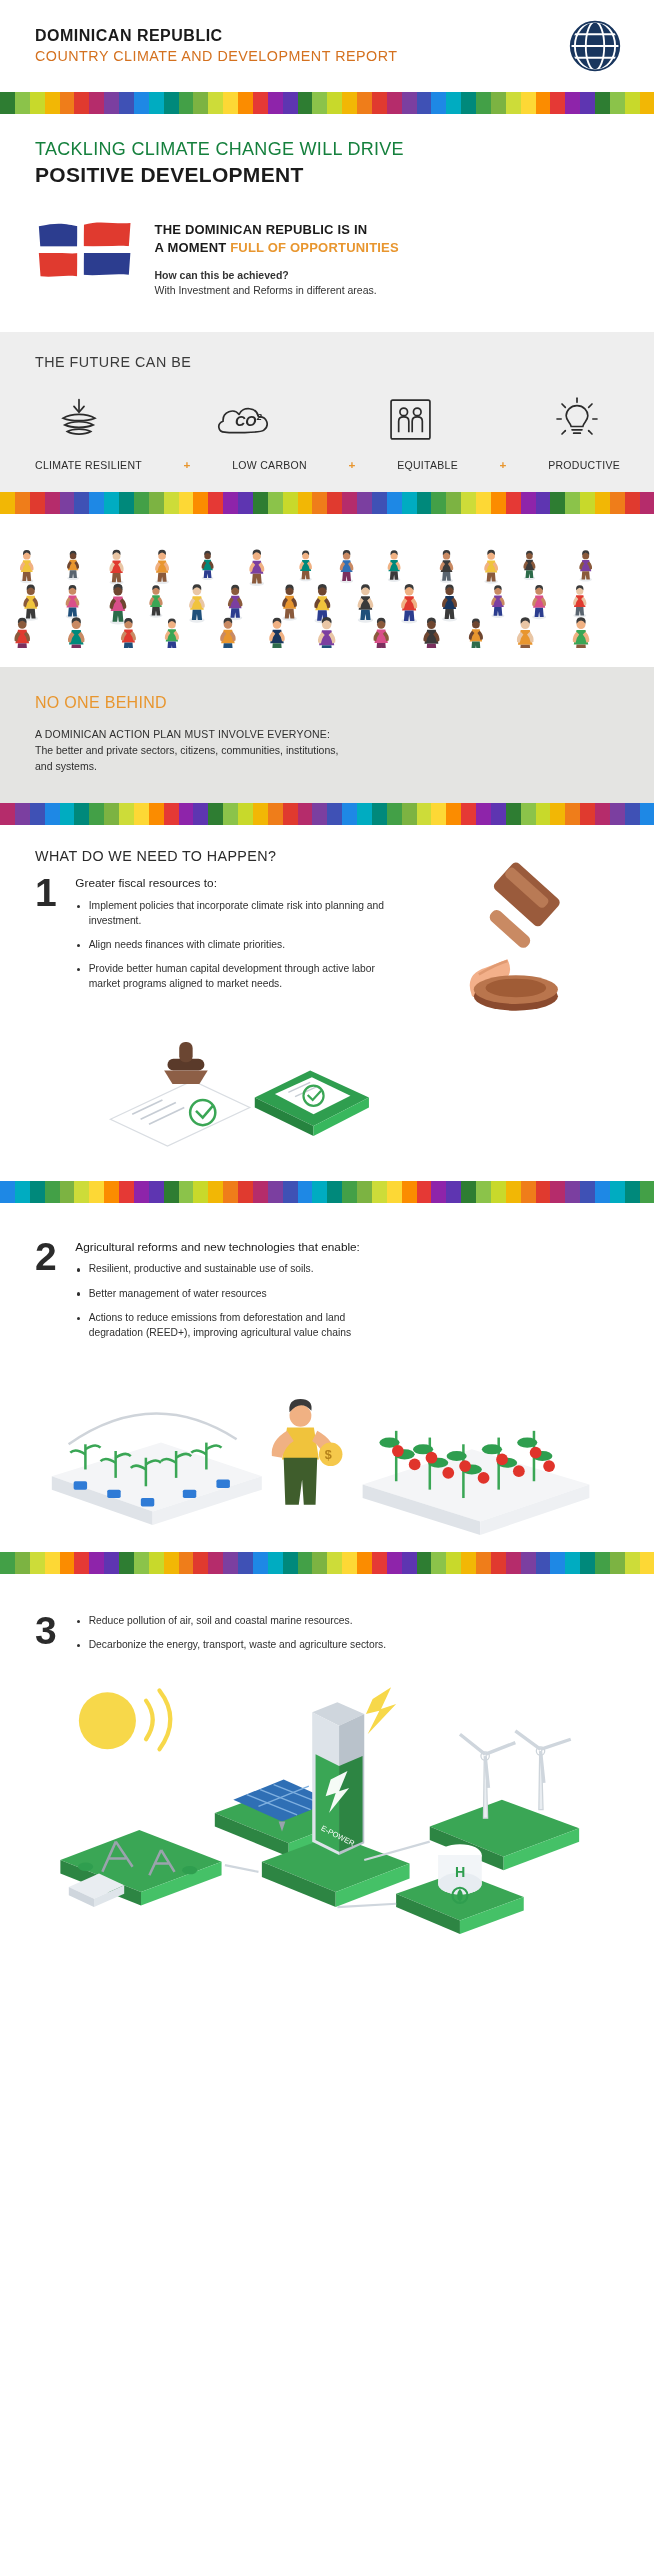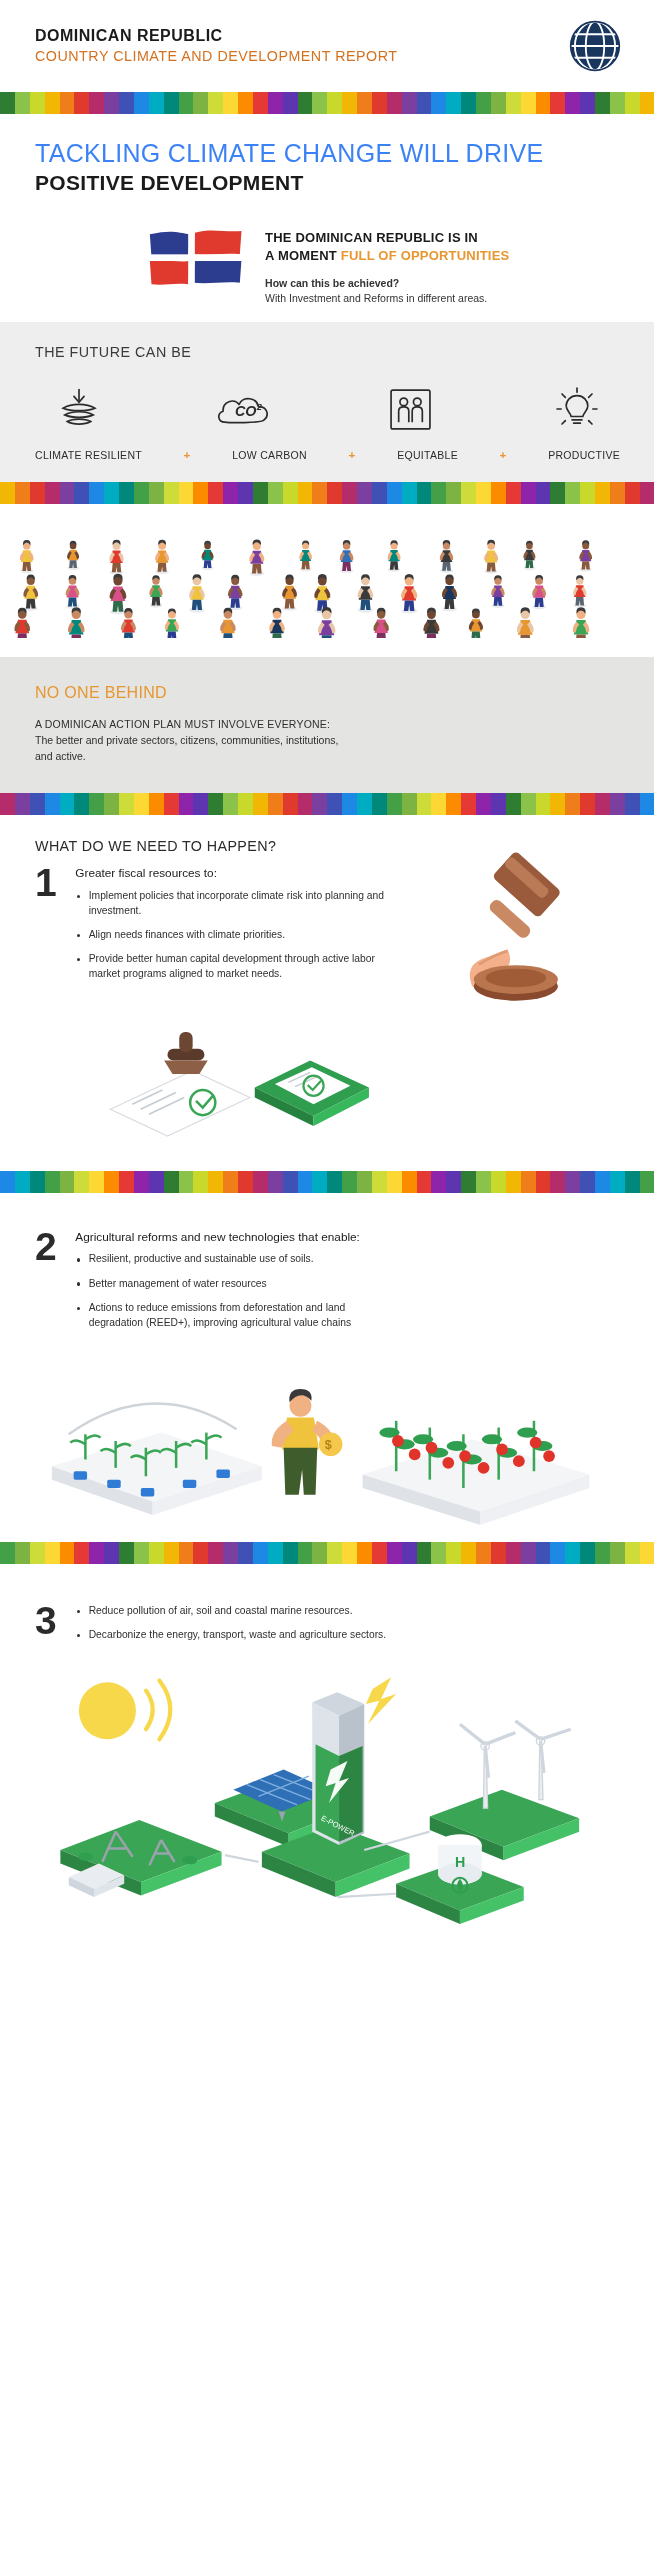--- a/index.html
+++ b/index.html
@@ -49,39 +49,38 @@
     display: flex;
   }
   .stripe span { display: block; height: 100%; }
 
   
   .sec-tackling {
     padding: 25px 35px 8.4px 35px;
     background: #ffffff;
   }
   .tack-l1 {
-    font-size: 25px;
+    font-size: 18px;
     letter-spacing: 0.3px;
-    color: #3b82f6;
+    color: #15803d;
     font-weight: normal;
   }
   .tack-l2 {
     font-size: 21px;
     letter-spacing: 0.3px;
     color: #1b1b1b;
     font-weight: bold;
     margin-top: 3.4px;
   }
 
   .moment-row {
     display: flex;
     align-items: flex-start;
     gap: 18.5px;
-    padding: 22px 35px 15px 35px;
-    justify-content: center;
+    padding: 22px 35px 33px 35px;
   }
   .flag-art { width: 101px; height: 65px; position: relative; flex: 0 0 101px; }
   .moment-text { padding-top: 3.4px; }
   .moment-head {
     font-size: 13px;
     font-weight: bold;
     color: #1b1b1b;
     line-height: 1.35;
     letter-spacing: 0.2px;
   }
@@ -802,21 +801,21 @@
     </svg>
   </div>
 
   <div class="band-gap"></div>
 
   <div class="sec-noone">
     <div class="noone-l2">NO ONE BEHIND</div>
     <div class="noone-body">
       <span class="cap">A DOMINICAN ACTION PLAN MUST INVOLVE EVERYONE:</span><br>
       <span>The better and private sectors, citizens, communities, institutions,</span><br>
-      <span>and active.</span>
+      <span>and systems.</span>
     </div>
   </div>
 
   <div class="stripe" id="stripe3">
       <span style="width:2.272727272727273%;background:#b52c6b"></span>
       <span style="width:2.272727272727273%;background:#7b3fa0"></span>
       <span style="width:2.272727272727273%;background:#3f51b5"></span>
       <span style="width:2.272727272727273%;background:#1e88e5"></span>
       <span style="width:2.272727272727273%;background:#00acc1"></span>
       <span style="width:2.272727272727273%;background:#00897b"></span>

